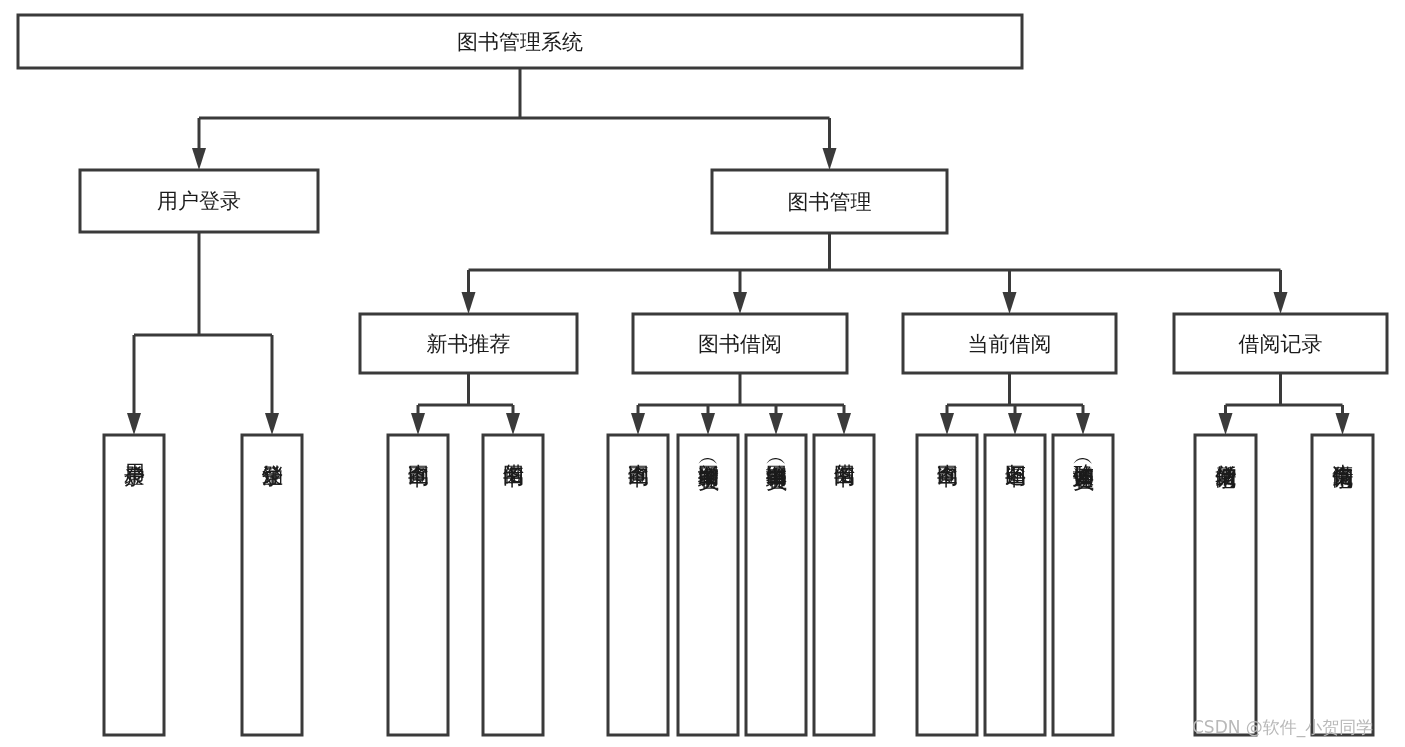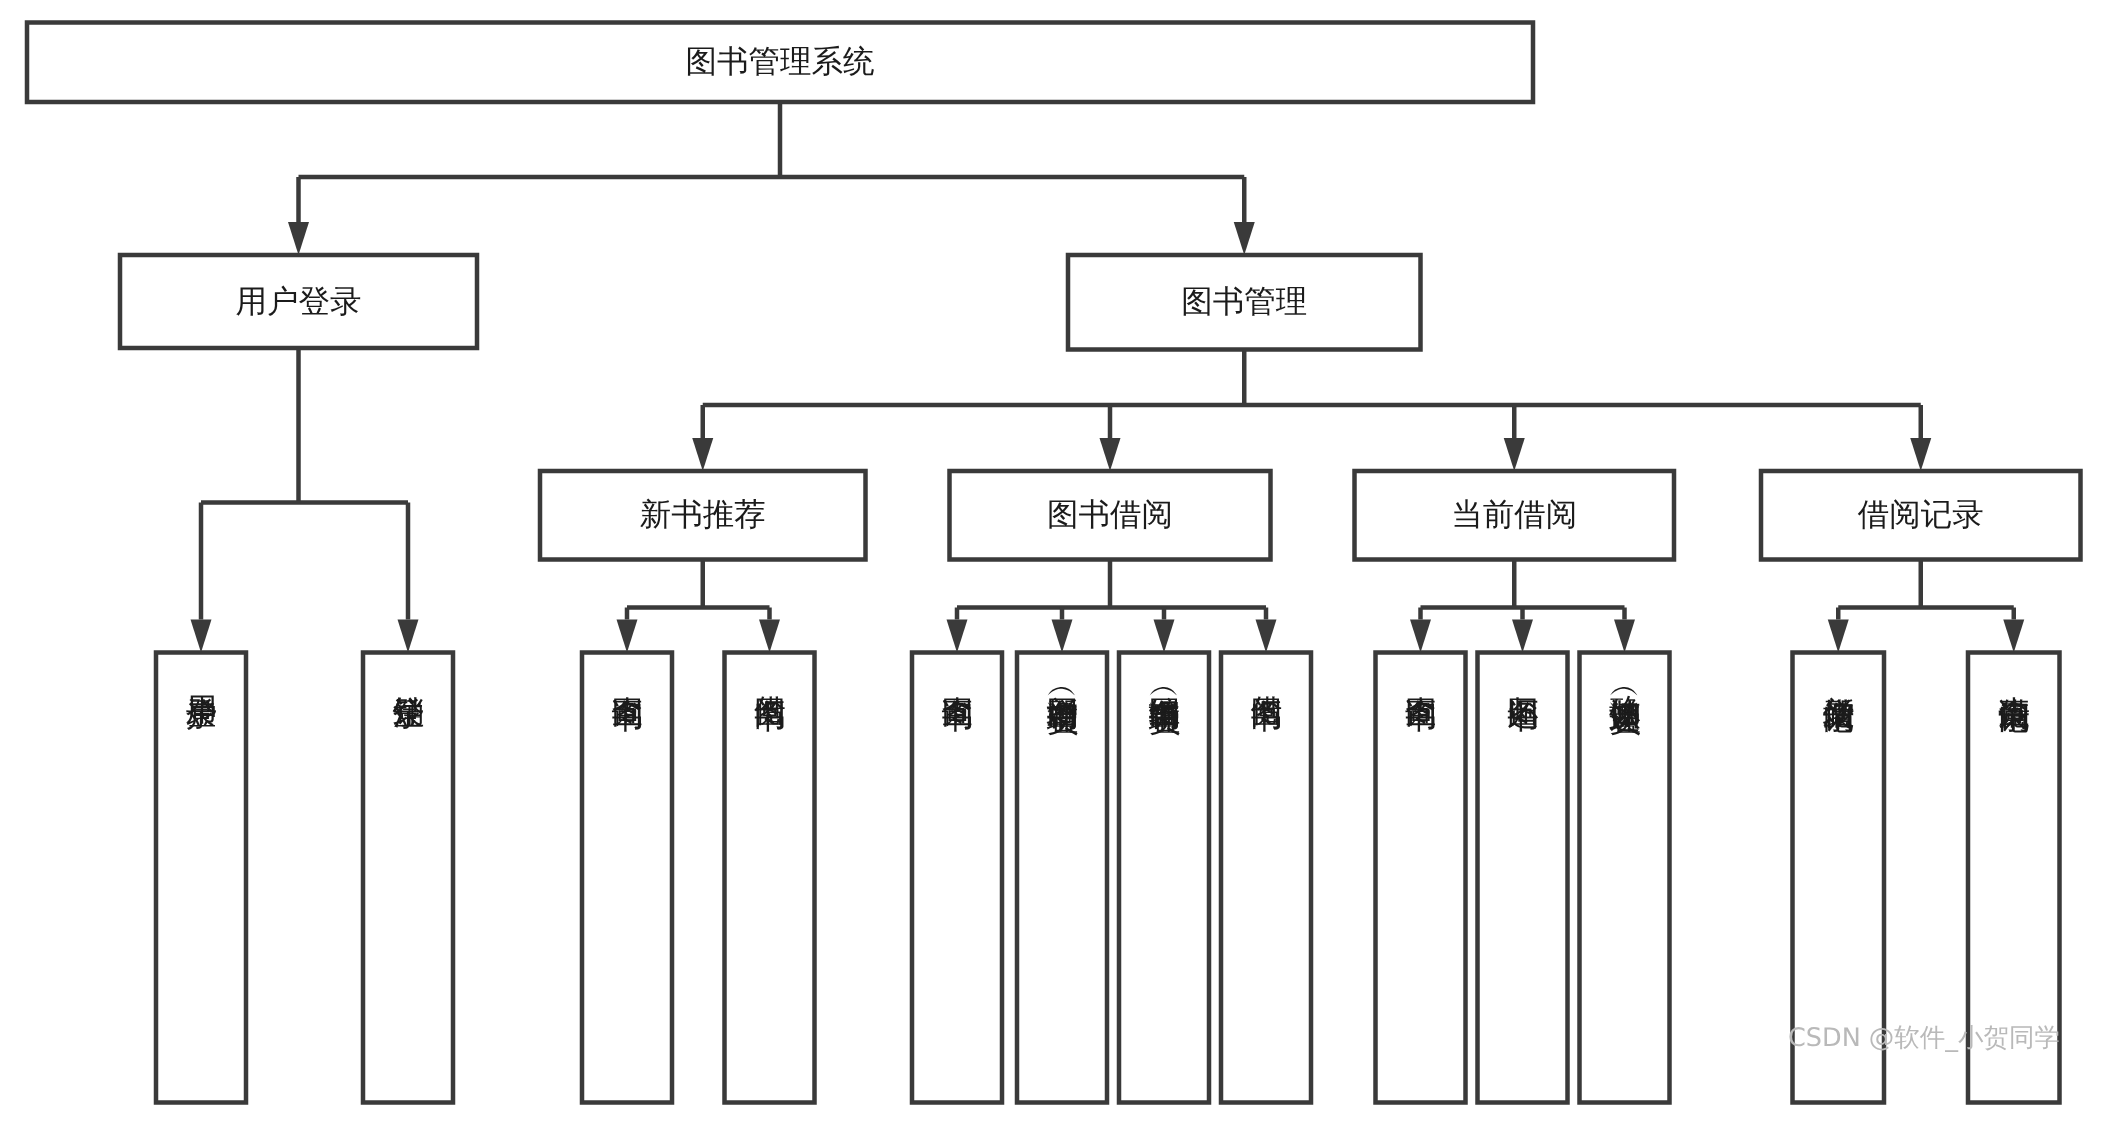--- a/index.html
+++ b/index.html
@@ -202,15 +202,15 @@
         <div class="leaf-label">确认归还（管理员）</div>
       </div>
       <div class="leaf-label-wrap" style="left: 1195px; top: 447px; width: 61px; height: 280px;">
         <div class="leaf-label">新增借阅记录</div>
       </div>
       <div class="leaf-label-wrap" style="left: 1312px; top: 447px; width: 61px; height: 280px;">
         <div class="leaf-label">查询借阅记录</div>
       </div>
     </div>
 
-  <div class="watermark" style="left: 1192px; top: 680px;">CSDN @软件_小贺同学</div>
+  <div class="watermark" style="left: 1192px; top: 716px;">CSDN @软件_小贺同学</div>
 
 </div>
 
 </body></html>

